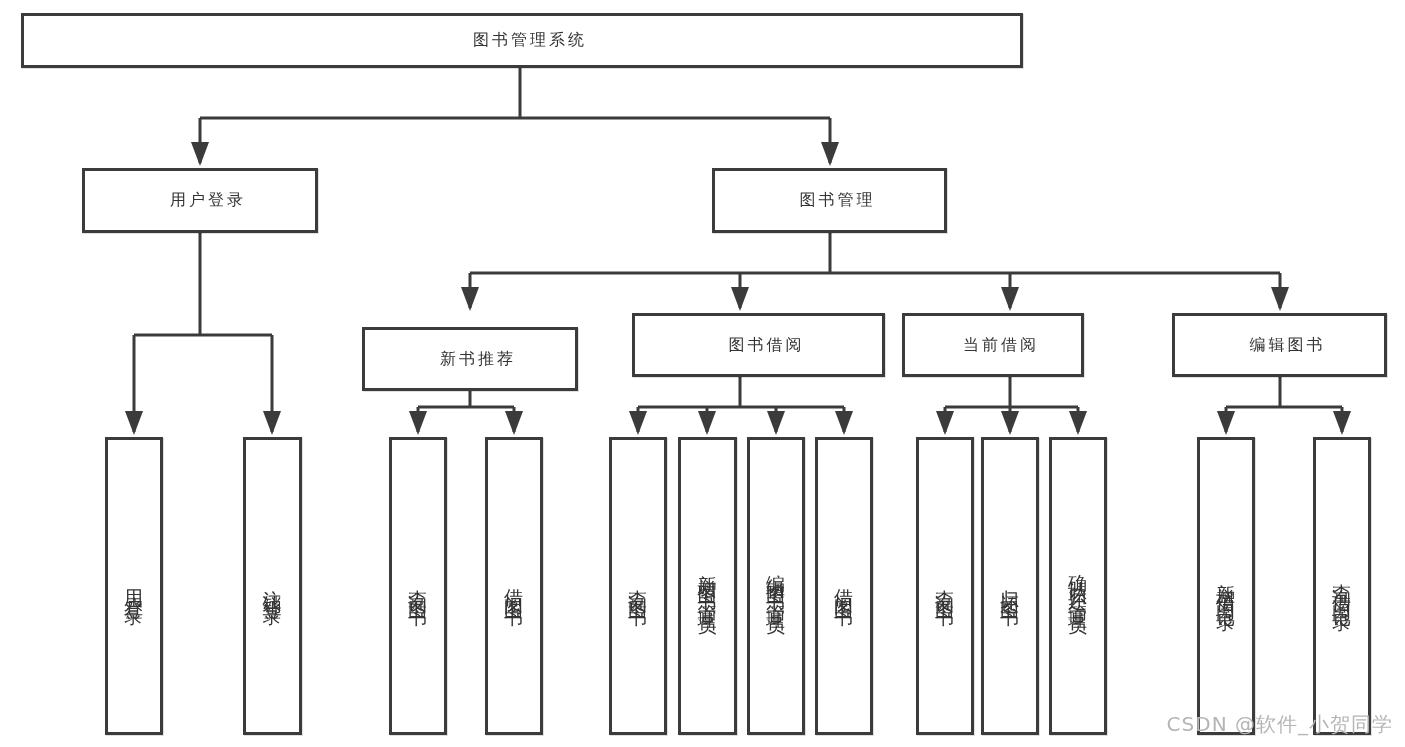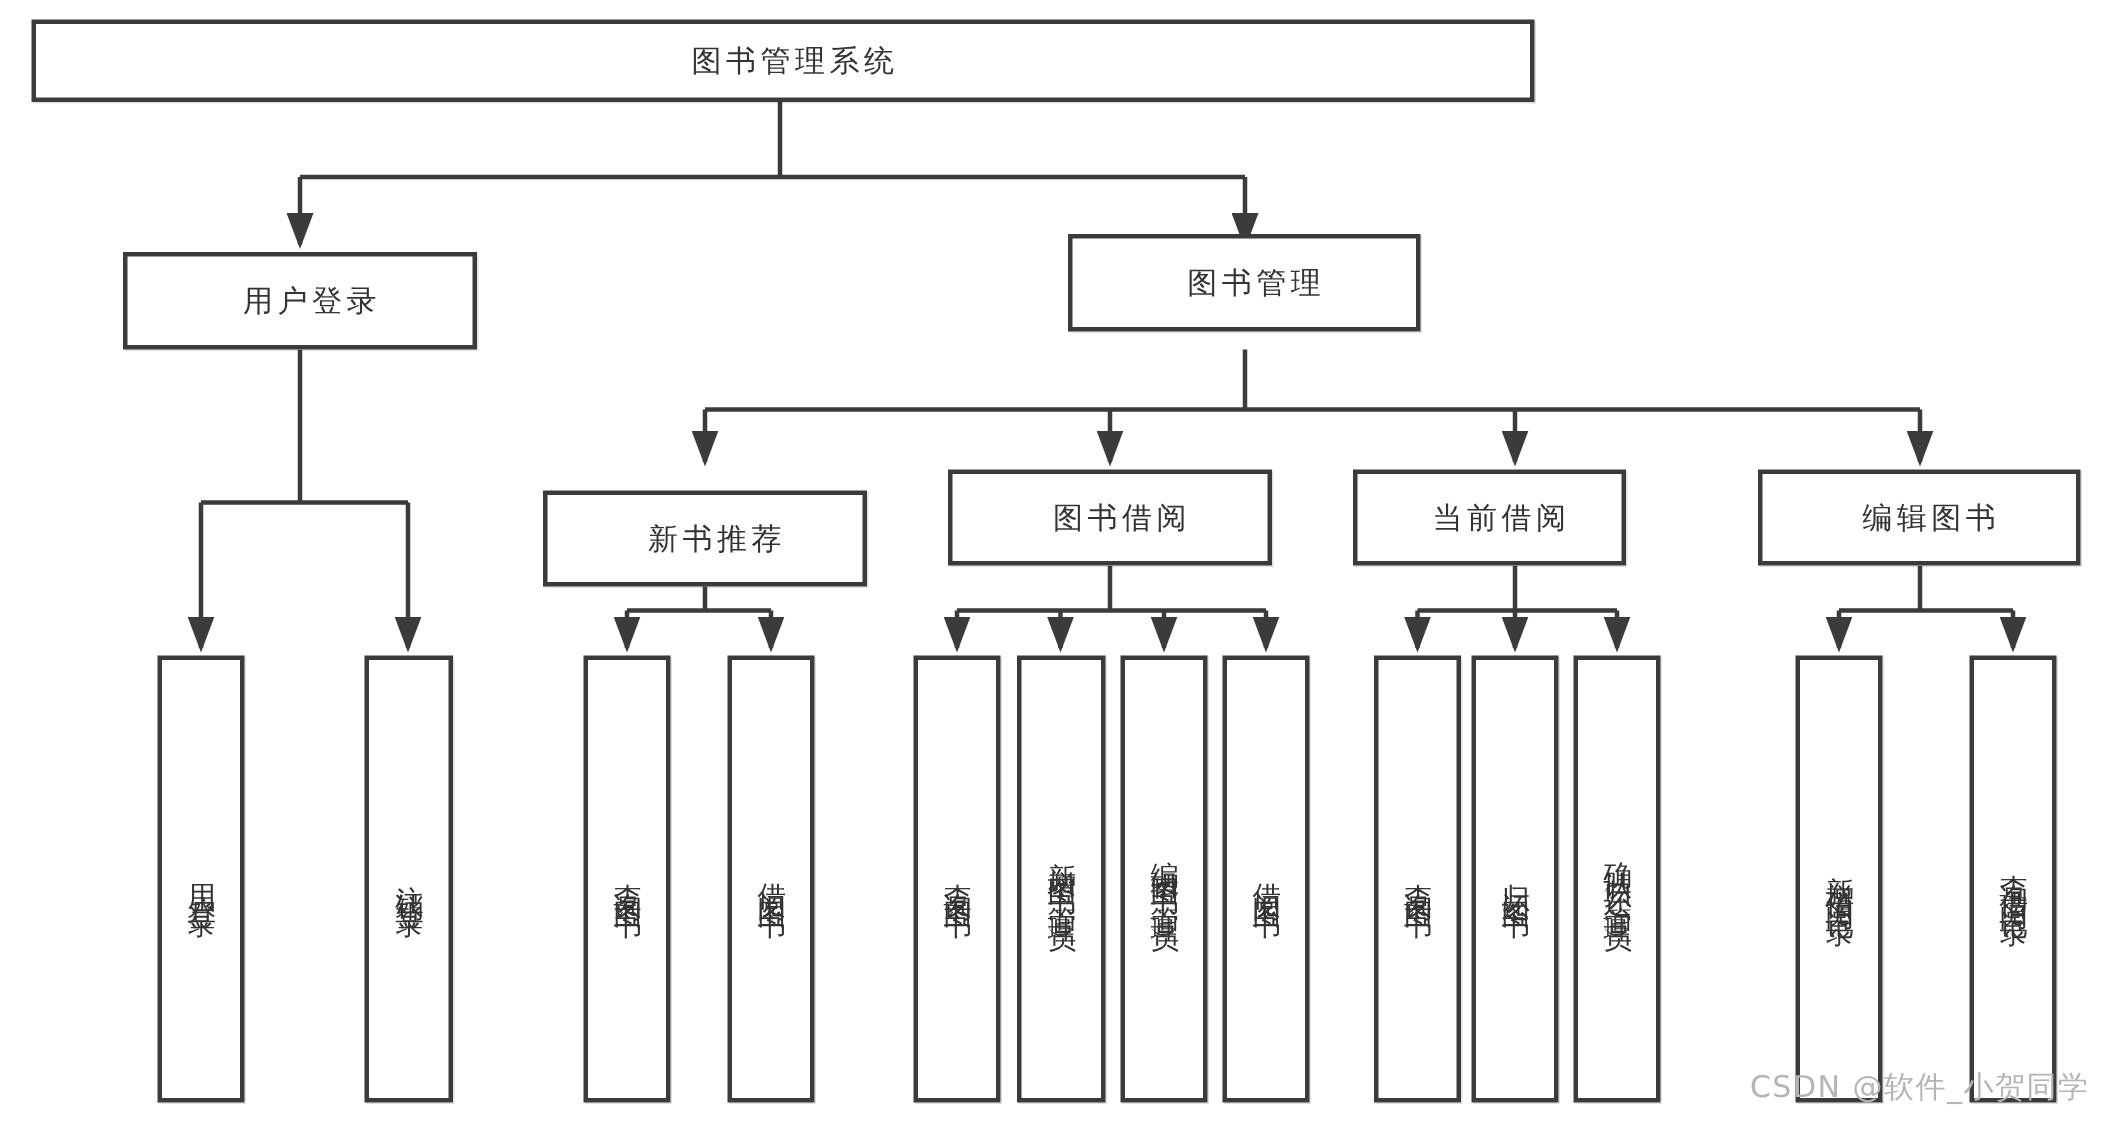--- a/index.html
+++ b/index.html
@@ -25,21 +25,21 @@
   }
   .node {
     position: absolute;
     box-sizing: border-box;
     background: #ffffff;
     border: 3px solid #3b3b3b;
     display: flex;
     align-items: center;
     justify-content: center;
     color: #333333;
-    font-size: 20px;
+    font-size: 16px;
     letter-spacing: 3px;
     text-align: center;
     box-shadow: 1px 1px 0 rgba(0,0,0,0.12);
     padding-left: 16px;
   }
   .vnode {
     writing-mode: vertical-rl;
     text-orientation: mixed;
     font-size: 19px;
     letter-spacing: 6px;
@@ -100,24 +100,24 @@
 
       <path d="M1280,377 V407 M1226,407 H1342"></path>
       <path d="M1226,407 V432" marker-end="url(#arrow)"></path>
       <path d="M1342,407 V432" marker-end="url(#arrow)"></path>
     </g>
   </svg>
 
   <div class="node" style="left:21px; top:13px; width:1002px; height:55px;">图书管理系统</div>
 
   <div class="node" style="left:82px; top:168px; width:236px; height:65px;">用户登录</div>
-  <div class="node" style="left:712px; top:156px; width:235px; height:65px;">图书管理</div>
+  <div class="node" style="left:712px; top:168px; width:235px; height:65px;">图书管理</div>
 
   <div class="node" style="left:362px; top:327px; width:216px; height:64px;">新书推荐</div>
-  <div class="node" style="left:632px; top:313px; width:216px; height:64px;">图书借阅</div>
+  <div class="node" style="left:632px; top:313px; width:253px; height:64px;">图书借阅</div>
   <div class="node" style="left:902px; top:313px; width:182px; height:64px;">当前借阅</div>
   <div class="node" style="left:1172px; top:313px; width:215px; height:64px;">编辑图书</div>
 
   <div class="node vnode" style="left:105px; top:437px; width:58px; height:298px;">用户登录</div>
   <div class="node vnode" style="left:243px; top:437px; width:59px; height:298px;">注销登录</div>
 
   <div class="node vnode" style="left:389px; top:437px; width:58px; height:298px;">查询图书</div>
   <div class="node vnode" style="left:485px; top:437px; width:58px; height:298px;">借阅图书</div>
 
   <div class="node vnode" style="left:609px; top:437px; width:58px; height:298px;">查询图书</div>

